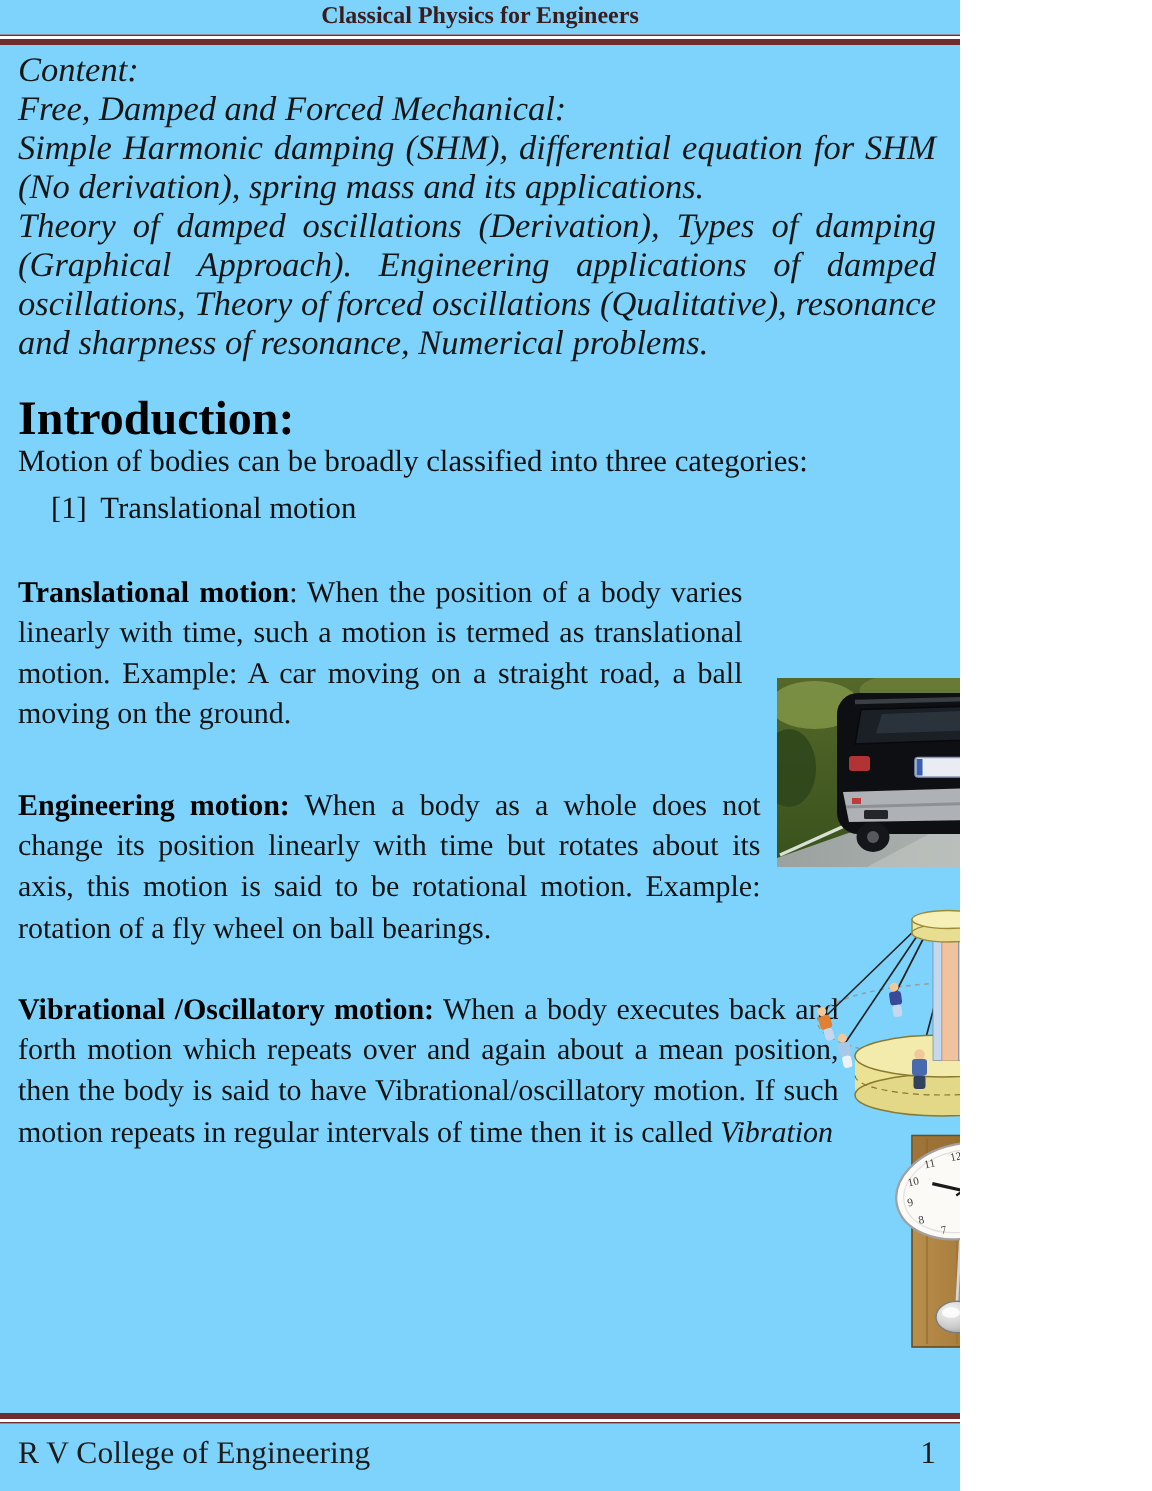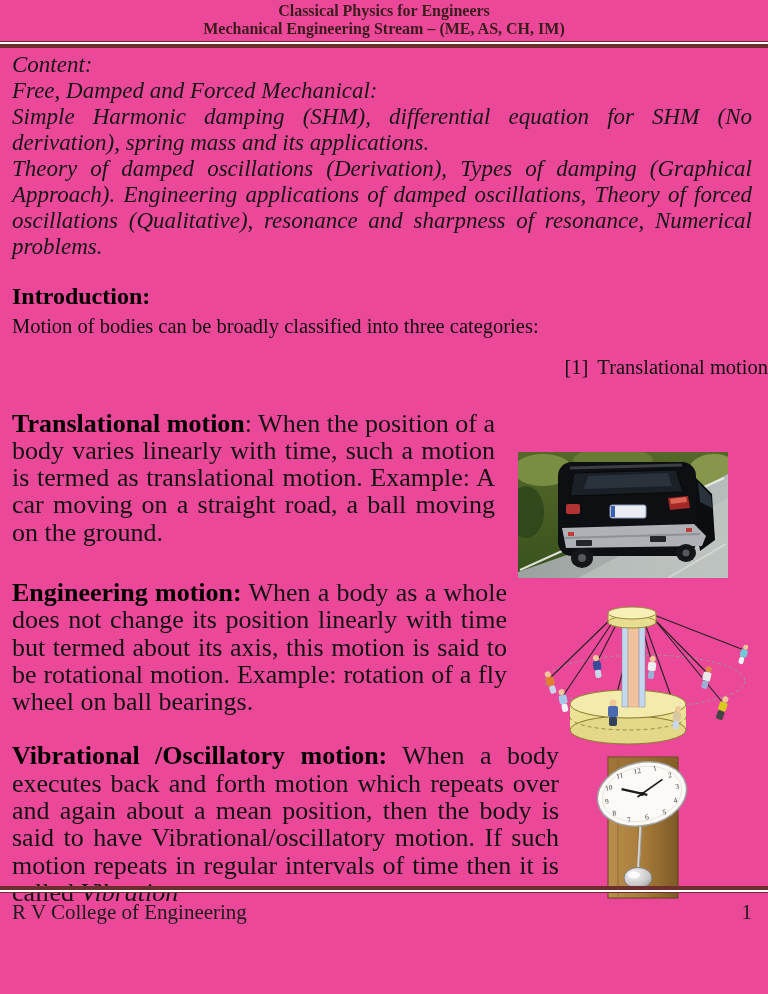--- a/index.html
+++ b/index.html
@@ -1,19 +1,19 @@
 <!DOCTYPE html>
 <html><head>
 <meta charset="utf-8">
 <style>
   html,body{margin:0;padding:0;background:#ffffff;}
   .page{
     position:relative;
-    width:768px;height:994px;
-    background:#ec4899;
+    width:640px;height:994px;
+    background:#7dd3fc;
     font-family:"Liberation Serif",serif;
     color:#111;
     overflow:hidden;
   }
   
   .hdr{padding-top:2px;text-align:center;font-weight:bold;
        font-size:16px;line-height:18px;color:#3a1c1c;}
   .rule-thin-thick{margin-top:3px;height:0;
        border-top:1.5px solid #6e2e2e;
        border-bottom:4.5px solid #6e2e2e;
@@ -21,74 +21,73 @@
   .rule-thick-thin{height:0;
        border-top:4.5px solid #6e2e2e;
        border-bottom:1.5px solid #6e2e2e;
        padding-top:2px;background:#fff;}
   
   .content-block{margin:4px 16px 0 12px;font-style:italic;
        font-size:23px;line-height:26px;color:#171717;}
   .content-block p{margin:0;}
   .just{text-align:justify;}
   
-  .intro-h{margin:21px 12px 0 12px;font-size:24px;line-height:30px;
+  .intro-h{margin:21px 12px 0 12px;font-size:32px;line-height:30px;
        font-weight:bold;color:#000;}
-  .lead{margin:2px 12px 14px 12px;font-size:20.5px;line-height:27px;}
+  .lead{margin:2px 12px 4px 12px;font-size:20.5px;line-height:27px;}
   .cat-list{list-style:none;margin:0;padding:0 0 0 34px;
-       font-size:20.5px;line-height:27.5px;text-align:right;}
+       font-size:20.5px;line-height:27.5px;}
   .cat-list .marker{margin-right:9px;}
   
-  .para{margin:0 13px 0 12px;font-size:26px;line-height:27.3px;
+  .para{margin:0 13px 0 12px;font-size:20px;line-height:27.3px;
         text-align:justify;color:#131313;}
   .para b{font-weight:bold;color:#000;}
   .trans{margin-top:28px;width:483px;}
   .rot{margin-top:33px;width:495px;}
   .vib{margin-top:27px;width:743px;}
   .vib-spacer{float:right;width:196px;height:110px;}
   
   figure.img{position:absolute;margin:0;padding:0;}
   .fig-car{left:518px;top:452px;width:210px;height:126px;}
   .fig-mgr{left:540px;top:601px;width:218px;height:153px;}
   .fig-clock{left:588px;top:755px;width:112px;height:148px;}
   figure.img svg{display:block;width:100%;height:100%;}
   
-  .pfooter{position:absolute;left:0;right:0;top:886px;}
+  .pfooter{position:absolute;left:0;right:0;top:942px;}
   .footer-row{display:flex;justify-content:space-between;
        padding:4px 16px 0 12px;font-size:21px;line-height:30px;color:#1c1c1c;}
 </style>
 </head>
 <body>
 
 <div class="page">
 
   <div class="hdr">
     <div>Classical Physics for Engineers</div>
-    <div>Mechanical Engineering Stream – (ME, AS, CH, IM)</div>
   </div>
   <div class="rule-thin-thick"></div>
 
   <section class="content-block">
     <p>Content:</p>
     <p>Free, Damped and Forced Mechanical:</p>
     <p class="just">Simple Harmonic damping (SHM), differential equation for SHM (No derivation), spring mass and its applications.</p>
     <p class="just">Theory of damped oscillations (Derivation), Types of damping (Graphical Approach). Engineering applications of damped oscillations, Theory of forced oscillations (Qualitative), resonance and sharpness of resonance, Numerical problems.</p>
   </section>
 
   <div class="intro-h">Introduction:</div>
   <div class="lead">Motion of bodies can be broadly classified into three categories:</div>
   <ul class="cat-list">
     <li>
       <span class="marker">[1]</span><span>Translational motion</span>
     </li>
   </ul>
 
   <p class="para trans"><b>Translational motion</b><span>: When the position of a body varies linearly with time, such a motion is termed as translational motion. Example: A car moving on a straight road, a ball moving on the ground.</span></p>
 
-  <p class="para rot"><b>Engineering motion:</b><span> When a body as a whole does not change its position linearly with time but termed about its axis, this motion is said to be rotational motion.  Example: rotation of a fly wheel on ball bearings.</span></p>
+  <p class="para rot"><b>Engineering motion:</b><span> When a body as a whole does not change its position linearly with time but rotates about its axis, this motion is said to be rotational motion.  Example: rotation of a fly wheel on ball bearings.</span></p>
 
   <p class="para vib"><span class="vib-spacer"></span><b>Vibrational /Oscillatory motion:</b><span> When a body executes back and forth motion which repeats over and again about a mean position, then the body is said to have Vibrational/oscillatory motion. If such motion repeats in regular intervals of time then it is called </span><i>Vibration</i></p>
 
   <figure class="img fig-car">
     <svg viewBox="0 0 210 126" preserveAspectRatio="none">
       <defs>
         <linearGradient id="trees" x1="0" y1="0" x2="0" y2="1">
           <stop offset="0" stop-color="#55682a"></stop>
             <stop offset="1" stop-color="#38511c"></stop>
         </linearGradient>

